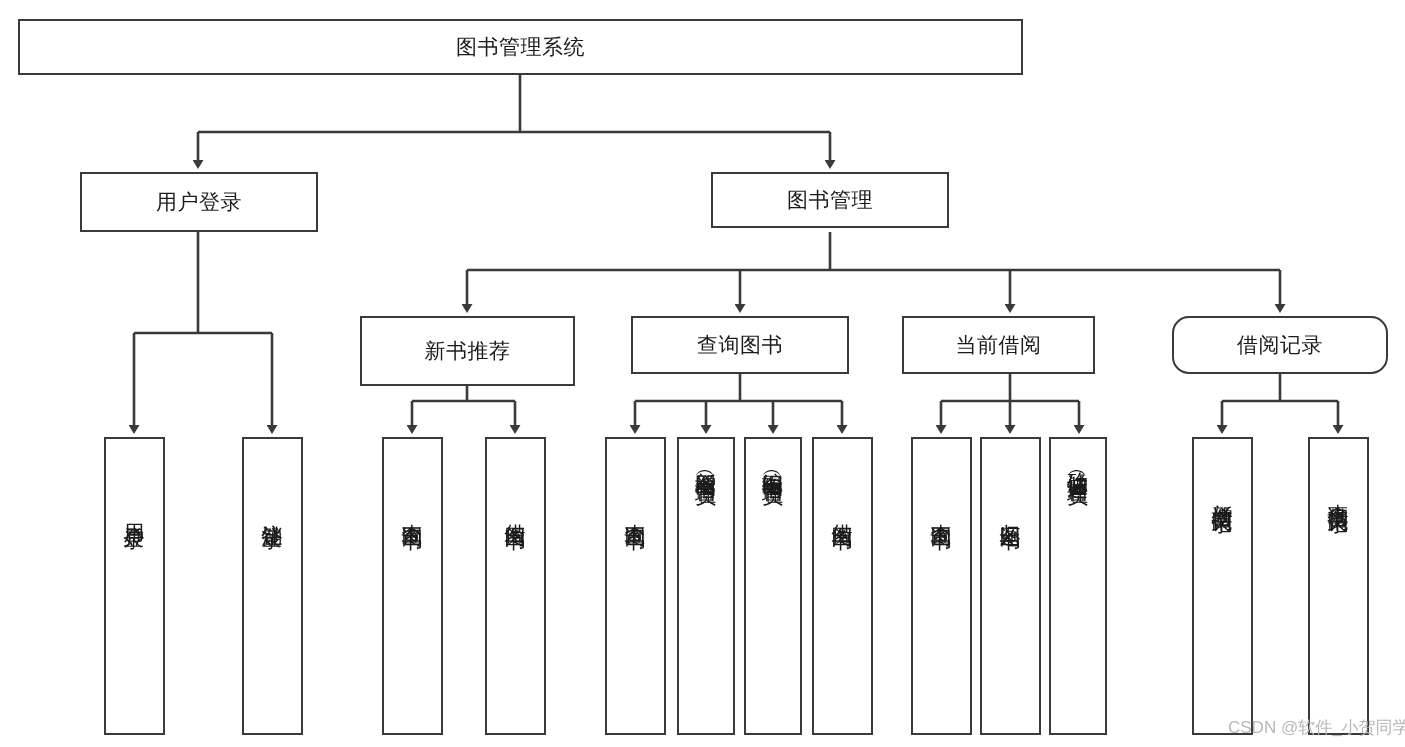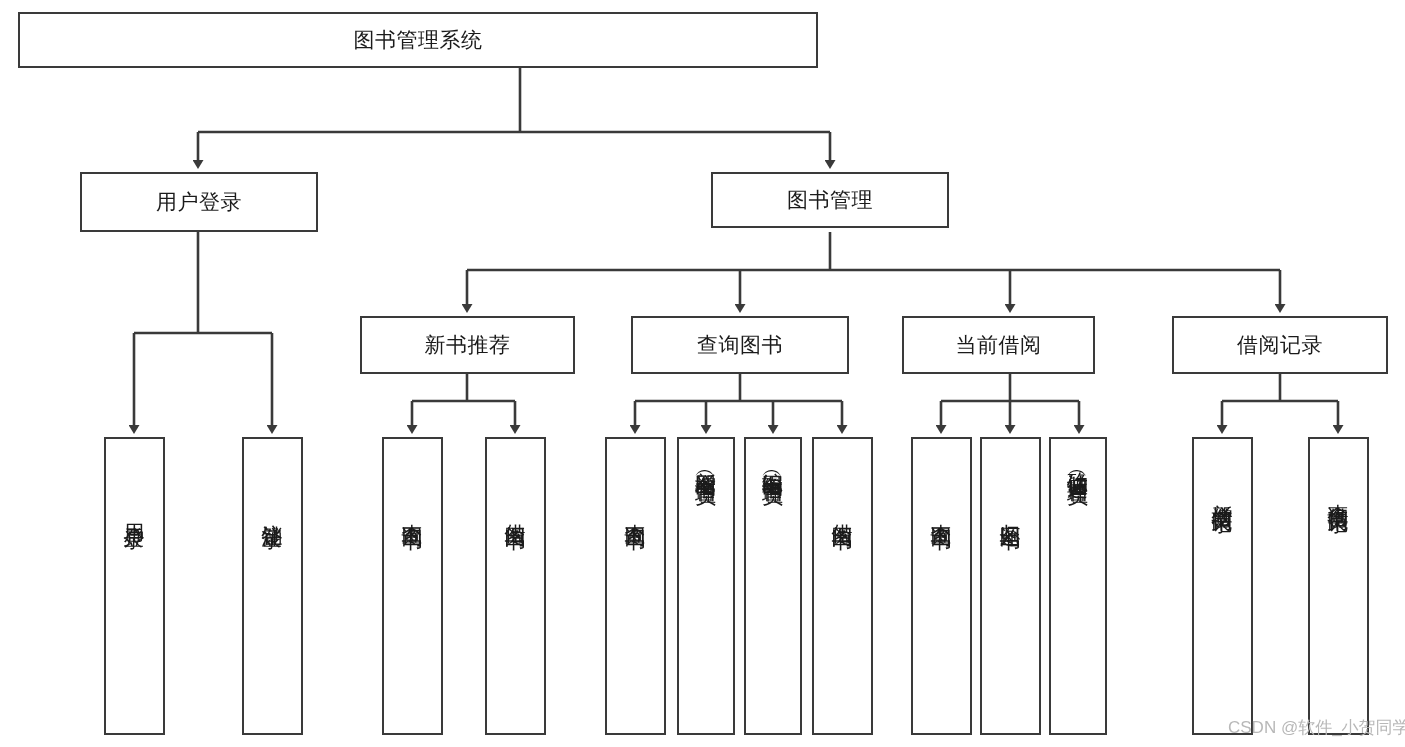--- a/index.html
+++ b/index.html
@@ -126,45 +126,45 @@
       <path d="M1010,401 L1010,426" marker-end="url(#arrow)"></path>
       <path d="M1079,401 L1079,426" marker-end="url(#arrow)"></path>
 
       <path d="M1280,374 L1280,401"></path>
       <path d="M1222,401 L1338,401"></path>
       <path d="M1222,401 L1222,426" marker-end="url(#arrow)"></path>
       <path d="M1338,401 L1338,426" marker-end="url(#arrow)"></path>
     </g>
   </svg>
 
-  <div class="node horiz" style="left:18px; top:12px; width:800px; height:56px;">
+  <div class="node horiz" style="left:18px; top:19px; width:1005px; height:56px;">
     <span class="label">图书管理系统</span>
   </div>
 
   <div class="node horiz" style="left:80px; top:172px; width:238px; height:60px;">
     <span class="label">用户登录</span>
   </div>
 
   <div class="node horiz" style="left:711px; top:172px; width:238px; height:56px;">
     <span class="label">图书管理</span>
   </div>
 
-  <div class="node horiz" style="left:360px; top:316px; width:215px; height:58px;">
+  <div class="node horiz" style="left:360px; top:316px; width:215px; height:70px;">
     <span class="label">新书推荐</span>
   </div>
 
   <div class="node horiz" style="left:631px; top:316px; width:218px; height:58px;">
     <span class="label">查询图书</span>
   </div>
 
   <div class="node horiz" style="left:902px; top:316px; width:193px; height:58px;">
     <span class="label">当前借阅</span>
   </div>
 
-  <div class="node horiz" style="left:1172px; top:316px; width:216px; height:58px;">
+  <div class="node horiz" style="left:1172px; top:316px; width:216px; height:58px;border-radius:17px;">
     <span class="label">借阅记录</span>
   </div>
 
   <div class="node vert mid" style="left:104px; top:437px; width:61px; height:298px;">
     <span class="label">用户登录</span>
   </div>
 
   <div class="node vert mid" style="left:242px; top:437px; width:61px; height:298px;">
     <span class="label">注销登录</span>
   </div>

